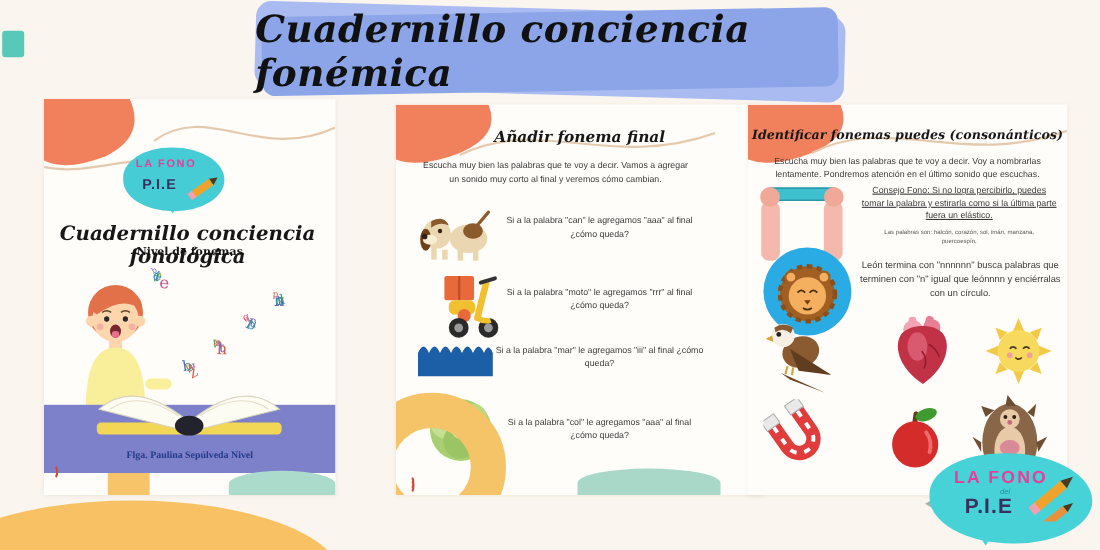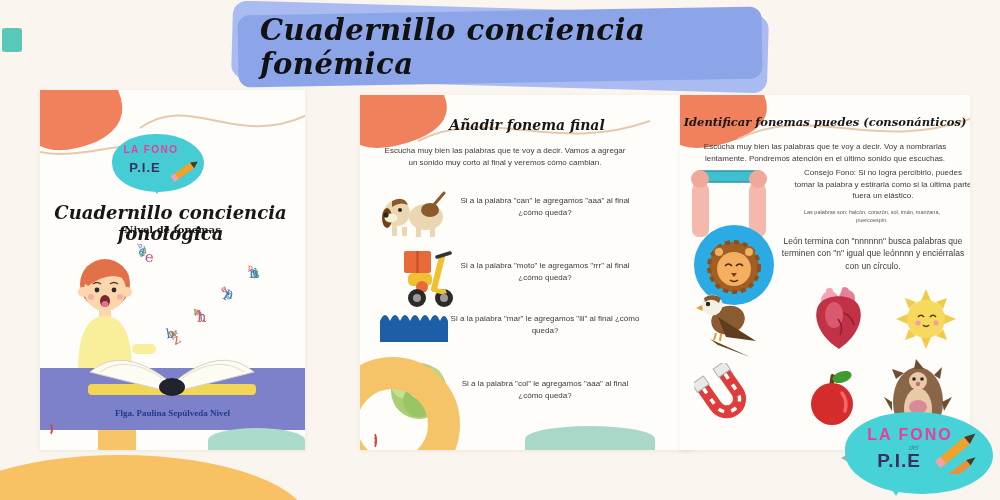--- a/index.html
+++ b/index.html
@@ -10,21 +10,21 @@
   
   .teal-chip { position:absolute; left:2px; top:28px; width:20px; height:24px; background:#58c8b8; border-radius:3px; }
   .bottom-yellow-blob { position:absolute; left:-70px; top:455px; width:380px; height:140px; background:#f8c264; border-radius:50%; }
   .bottom-blue-wedge { position:absolute; left:-30px; top:478px; width:120px; height:60px; background:#8fa7e6; border-radius:40% 60% 0 0; }
 
   
   .banner { position:absolute; left:232px; top:8px; width:536px; height:78px; }
   .banner .stroke-back { position:absolute; inset:0; background:#a9bbf0; border-radius:14px; transform:rotate(1.6deg); }
   .banner .stroke-front { position:absolute; inset:3px 6px; background:#8ba5e8; border-radius:12px; transform:rotate(-1deg); }
   .banner .title { position:absolute; inset:0; display:flex; align-items:center; justify-content:center;
-    font-family:"DejaVu Serif", serif; font-style:italic; font-weight:bold; font-size:29px; color:#111; letter-spacing:.5px;padding-left:28px; }
+    font-family:"DejaVu Serif", serif; font-style:italic; font-weight:bold; font-size:34px; color:#111; letter-spacing:.5px; }
 
   
   .page { position:absolute; background:#fffdfa; box-shadow:0 1px 4px rgba(120,100,80,.10); overflow:hidden; }
   .page1 { left:40px; top:90px; width:265px; height:360px; }
   .page2 { left:360px; top:95px; width:334px; height:355px; }
   .page3 { left:680px; top:95px; width:290px; height:355px; }
 
   .corner-svg, .wave-svg { position:absolute; left:0; top:0; }
 
   .script-title { font-family:"DejaVu Serif", serif; font-style:italic; font-weight:bold; color:#171717; text-align:center; }
@@ -242,21 +242,21 @@
     <div class="p3-title script-title">Identificar fonemas puedes (consonánticos)</div>
     <div class="p3-intro body-text">Escucha muy bien las palabras que te voy a decir. Voy a nombrarlas lentamente. Pondremos atención en el último sonido que escuchas.</div>
 
     <svg class="row-icon" style="left:6px; top:70px;" width="88" height="78">
       <rect x="10" y="6" width="66" height="11" rx="4" fill="#3fc0cf" stroke="#2a98a8" stroke-width="1.5"></rect>
       <rect x="6" y="18" width="17" height="54" rx="7" fill="#f5b8ad"></rect>
       <rect x="63" y="18" width="17" height="54" rx="7" fill="#f5b8ad"></rect>
       <circle cx="14" cy="14" r="9" fill="#f0a898"></circle>
       <circle cx="72" cy="14" r="9" fill="#f0a898"></circle>
     </svg>
-    <div class="row-text body-text" style="left:113px; top:72px; width:180px;">Consejo Fono: Si no logra percibirlo, puedes tomar la palabra y estirarla como si la última parte fuera un elástico.</div>
+    <div class="row-text body-text" style="left:102px; top:72px; width:180px;text-decoration:underline;">Consejo Fono: Si no logra percibirlo, puedes tomar la palabra y estirarla como si la última parte fuera un elástico.</div>
     <div class="row-text tip-words" style="left:112px; top:110px; width:160px;">Las palabras son: halcón, corazón, sol, imán, manzana, puercoespín.</div>
 
     <svg class="row-icon" style="left:12px; top:128px;" width="84" height="84">
       <circle cx="42" cy="42" r="40" fill="#2aabe3"></circle>
       <circle cx="42" cy="44" r="25" fill="#a15f23" stroke="#8a4f1a" stroke-width="4" stroke-dasharray="5 4"></circle>
       <circle cx="27" cy="29" r="5" fill="#f4b05e" stroke="#a15f23" stroke-width="2"></circle>
       <circle cx="57" cy="29" r="5" fill="#f4b05e" stroke="#a15f23" stroke-width="2"></circle>
       <circle cx="42" cy="46" r="17" fill="#f4b05e"></circle>
       <path d="M33,43 q3.5,-4 7,0 M44,43 q3.5,-4 7,0" stroke="#4a2a10" stroke-width="1.6" fill="none"></path>
       <path d="M39,50 L45,50 L42,54 Z" fill="#7a3a10"></path>

